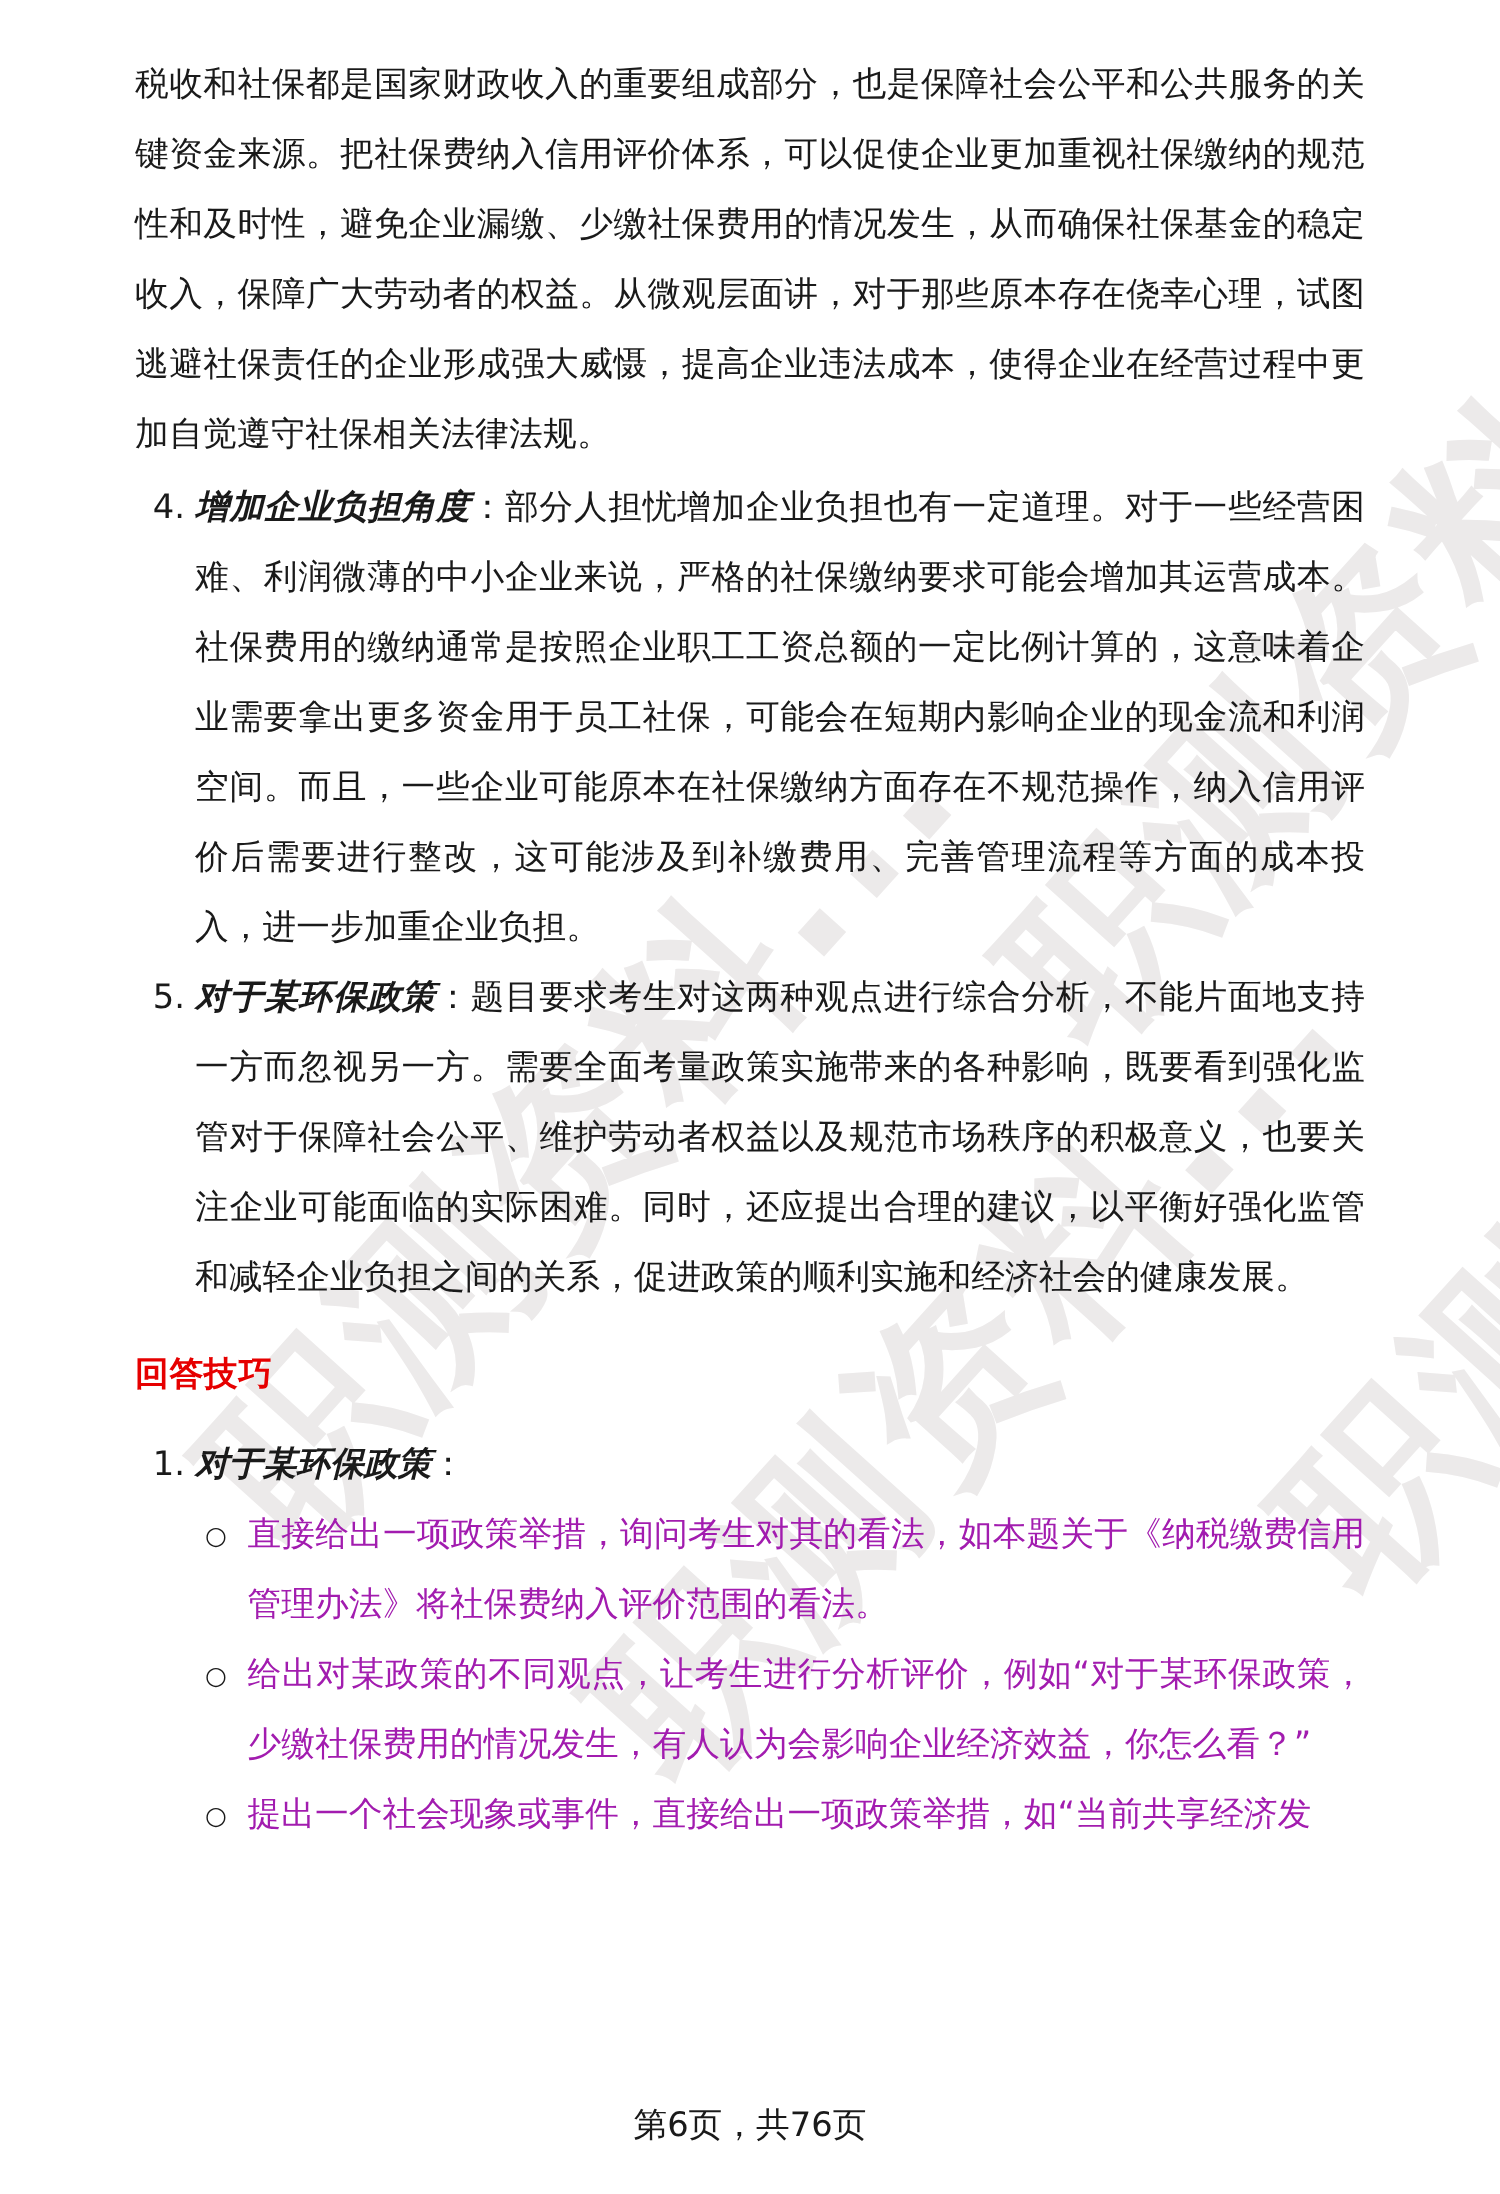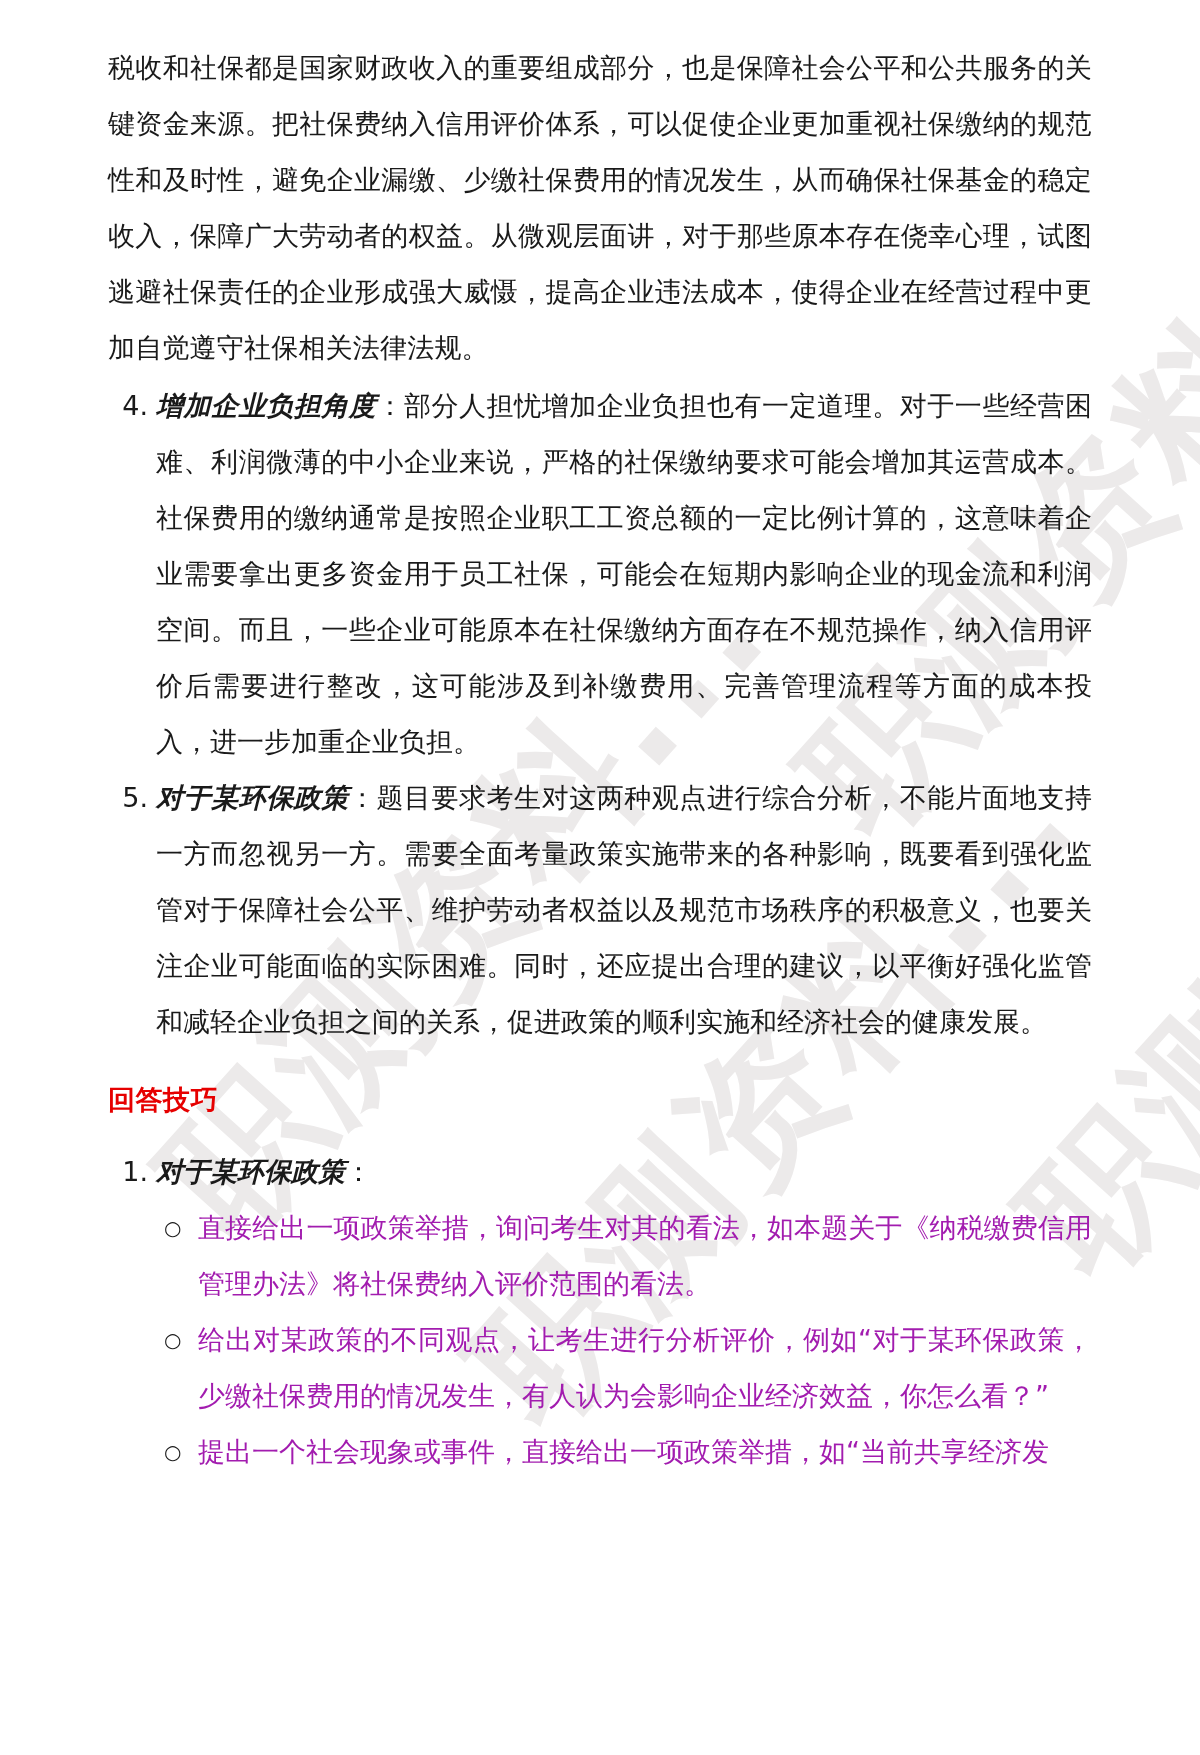--- a/index.html
+++ b/index.html
@@ -187,14 +187,17 @@
         <div class="sub-body">给出对某政策的不同观点，让考生进行分析评价，例如“对于某环保政策，少缴社保费用的情况发生，有人认为会影响企业经济效益，你怎么看？”</div>
       </li>
       <li class="sub-item">
         <span class="sub-marker">○</span>
         <div class="sub-body">提出一个社会现象或事件，直接给出一项政策举措，如“当前共享经济发</div>
       </li>
     </ul>
 
   </div>
 
+  <div id="footer">
+    <span class="footer-text">第6页，共76页</span>
+  </div>
 
 </div>
 
 </body></html>

